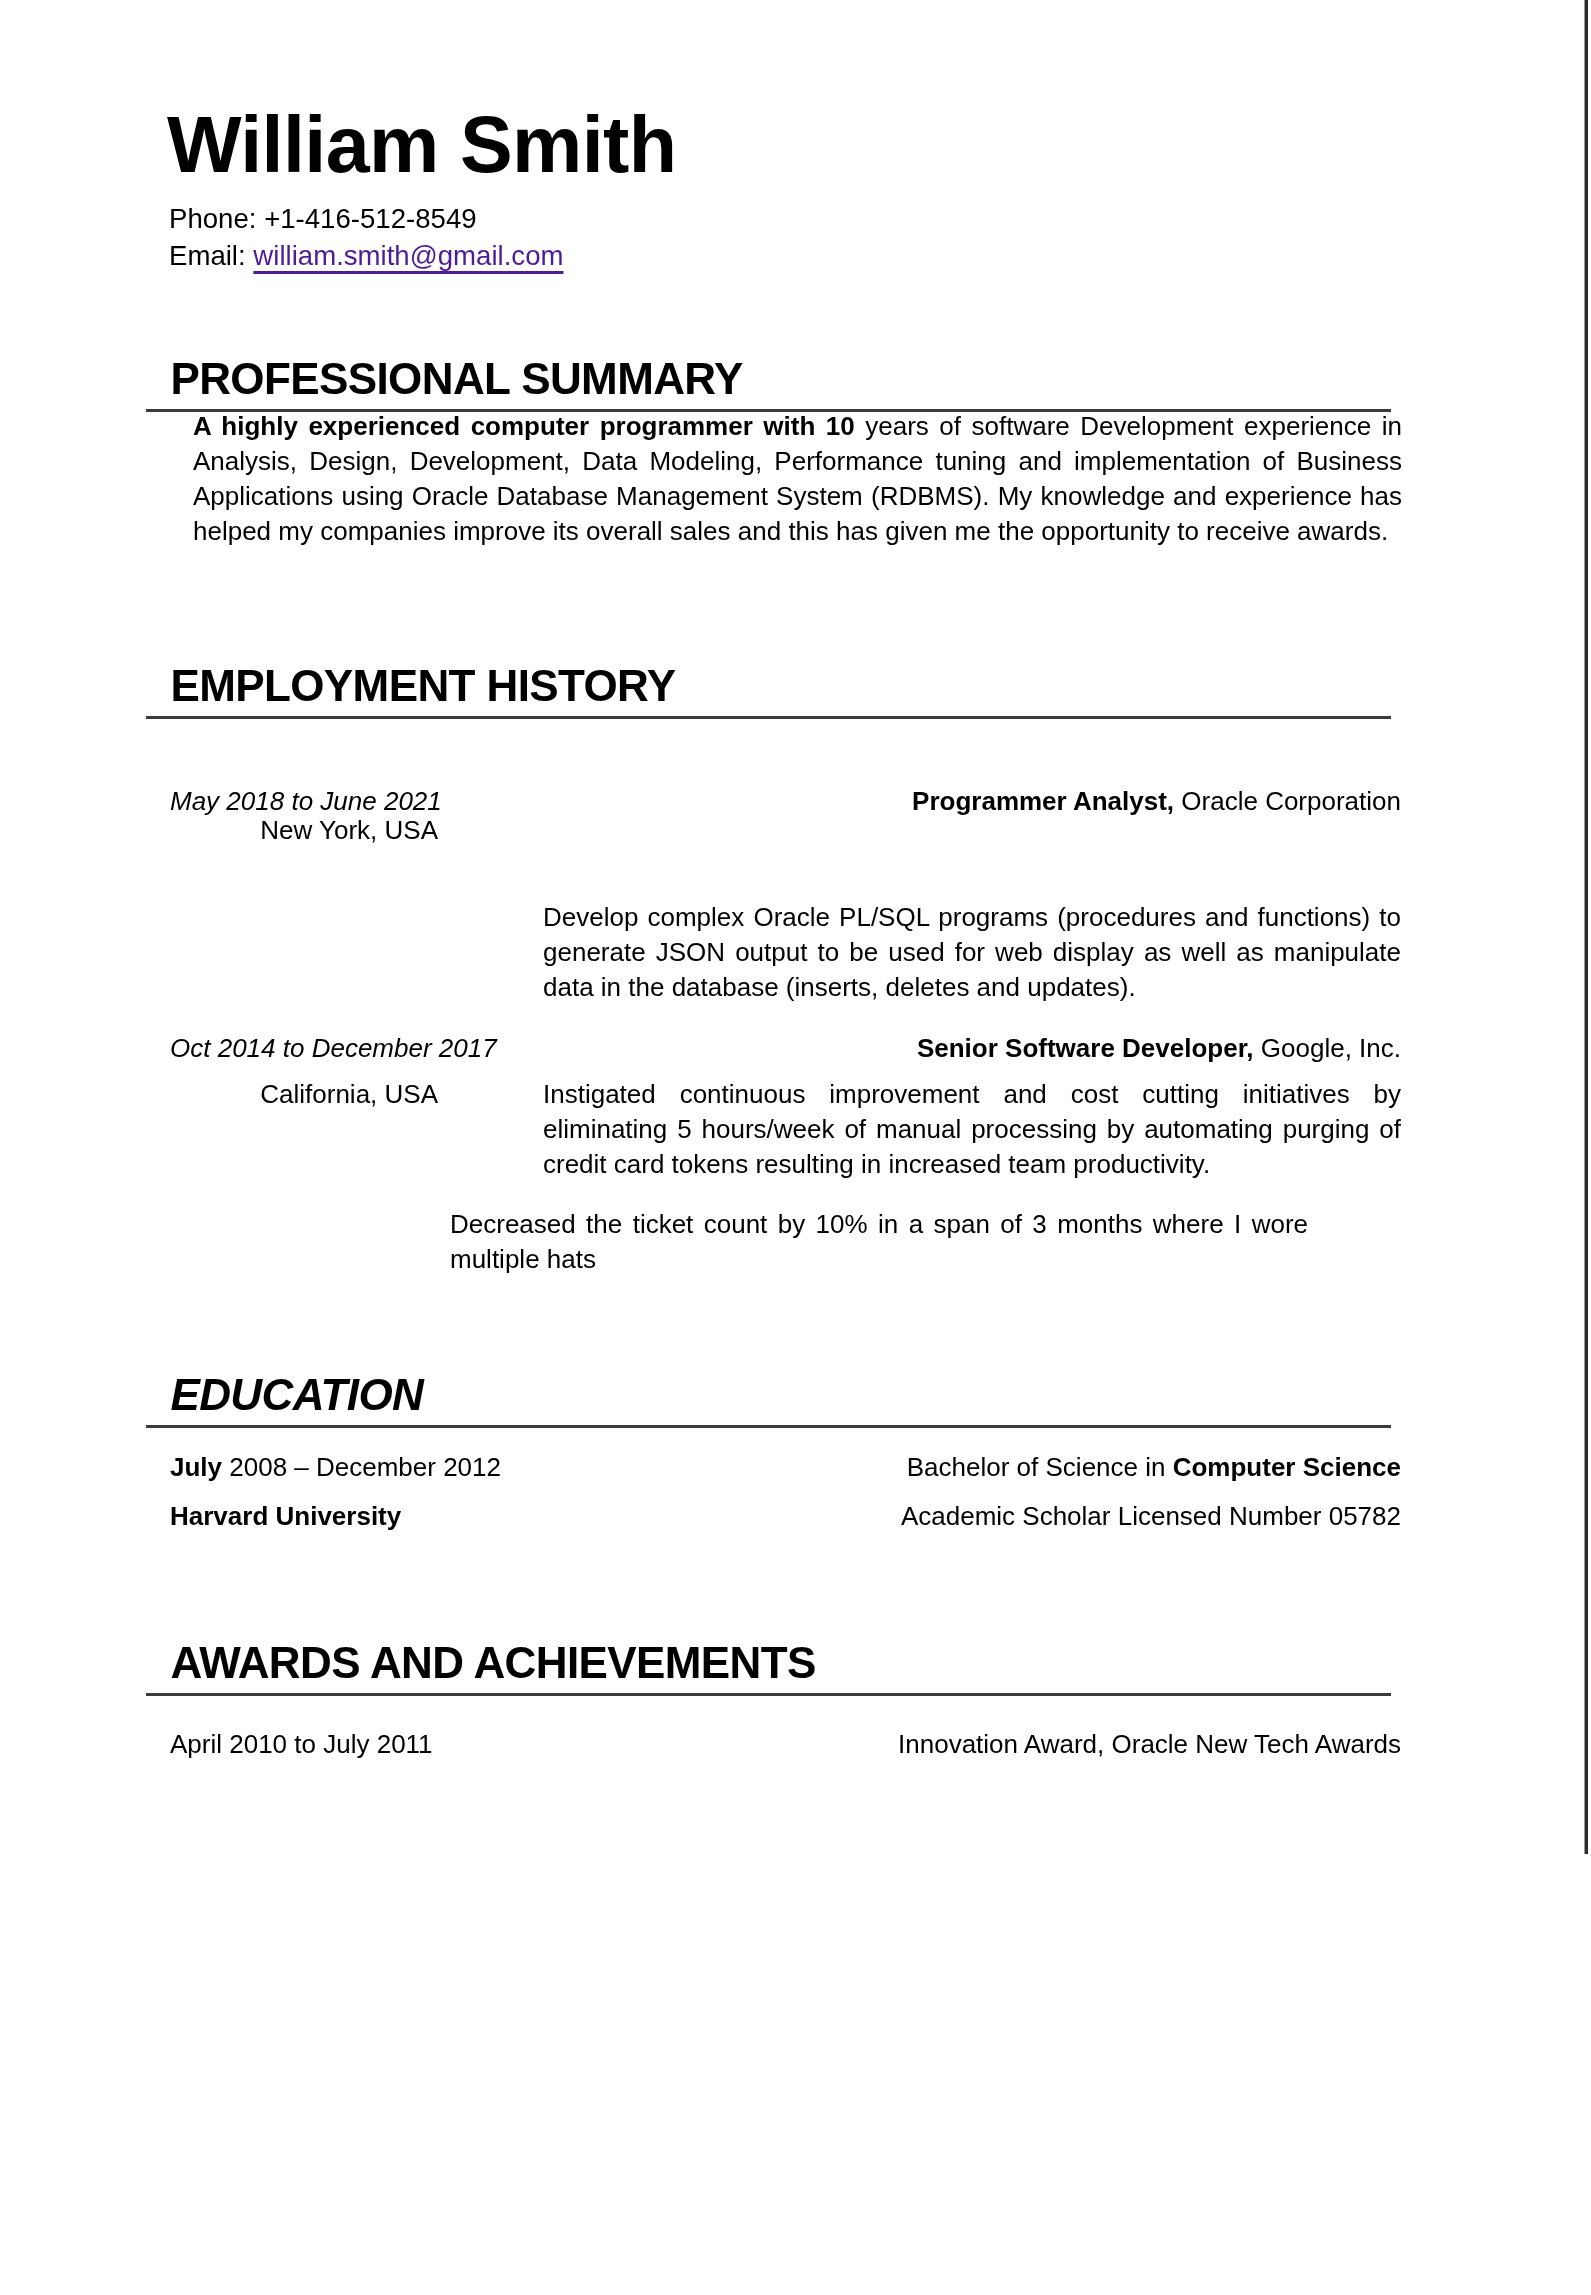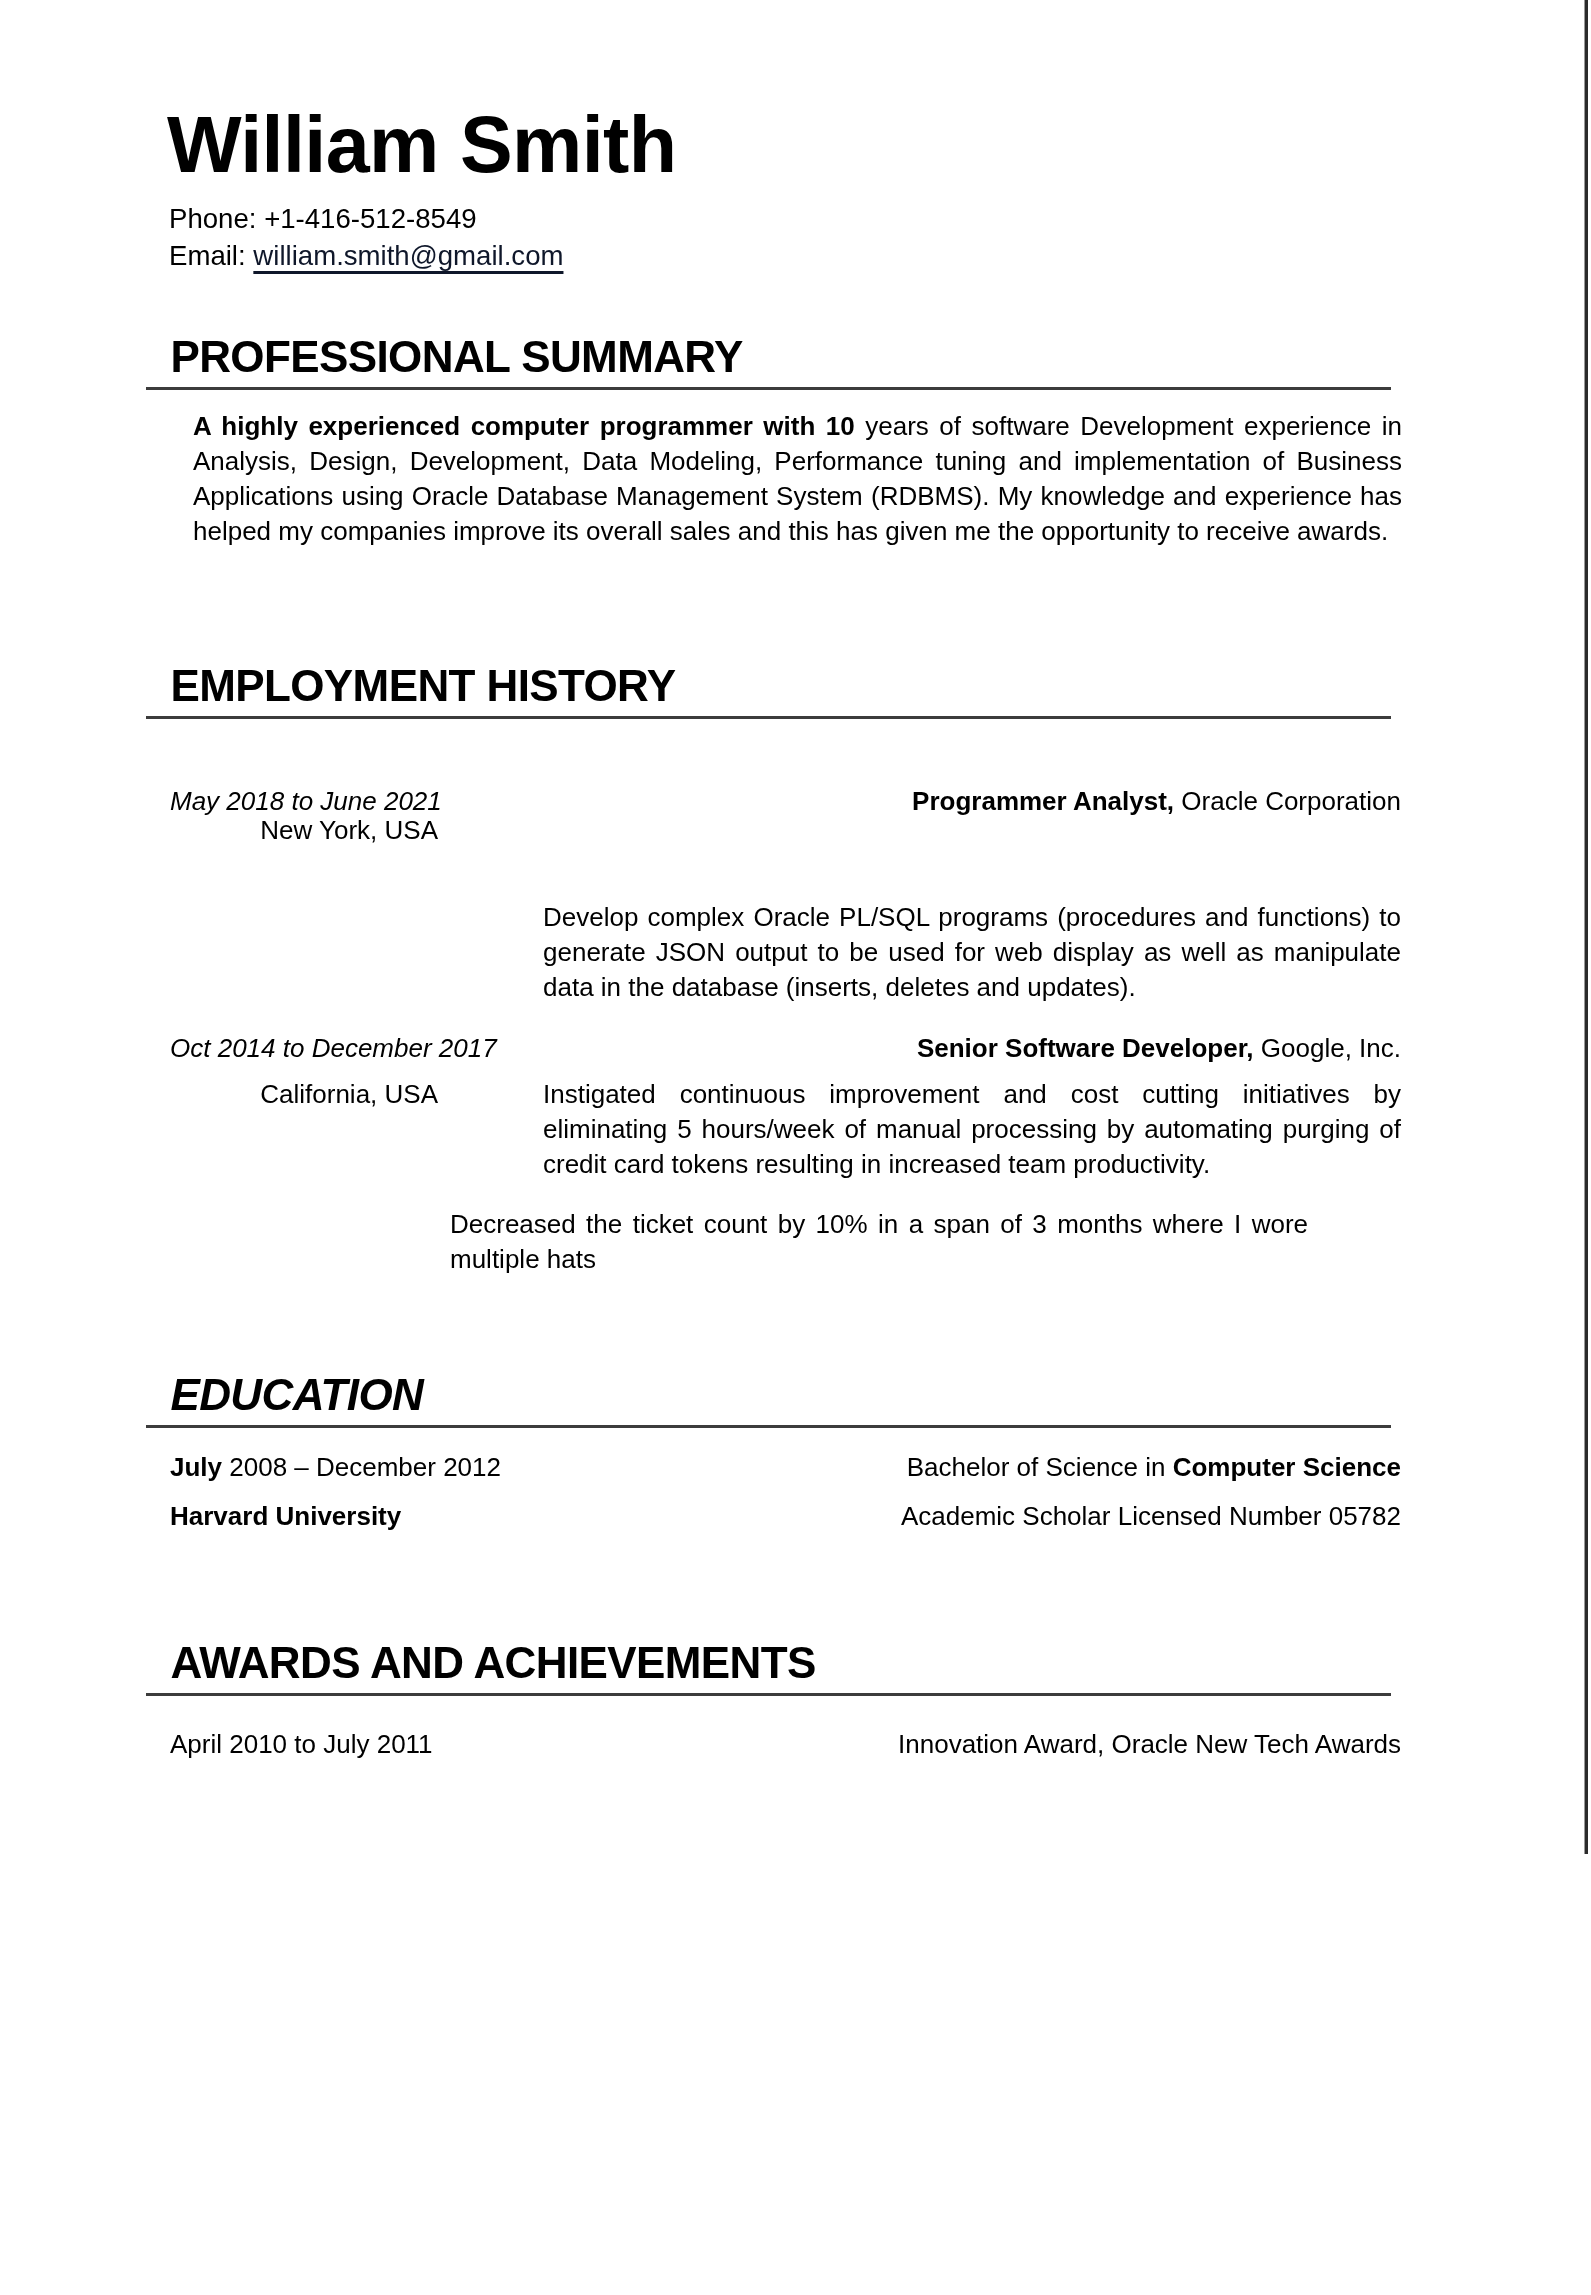--- a/index.html
+++ b/index.html
@@ -32,39 +32,39 @@
     letter-spacing: -0.6px;
     white-space: nowrap;
   }
   .contact {
     position: absolute;
     left: 169px; top: 200px;
     font-size: 27.6px;
     line-height: 37px;
   }
   .contact a {
-    color: #0f172a;
+    color: #4c1d95;
     text-decoration-thickness: 3.1px;
     text-underline-offset: 5.6px;
   }
 
   
   .sec-heading {
     position: absolute;
     left: 146px;
     width: 1245px;
     padding: 0 0 7.5px 24.4px;
     border-bottom: 3.8px solid #3c3c3c;
     font-size: 44px;
     font-weight: bold;
     line-height: 45px;
     letter-spacing: -0.6px;
     white-space: nowrap;
   }
-  .h-summary    { top: 334px; }
+  .h-summary    { top: 356px; }
   .h-employment { top: 663px; }
   .h-education  { top: 1372px; font-style: italic; }
   .h-awards     { top: 1640px; }
 
   
   .summary-para {
     position: absolute;
     left: 193px; top: 409px;
     width: 1209px;
     font-size: 26px;

